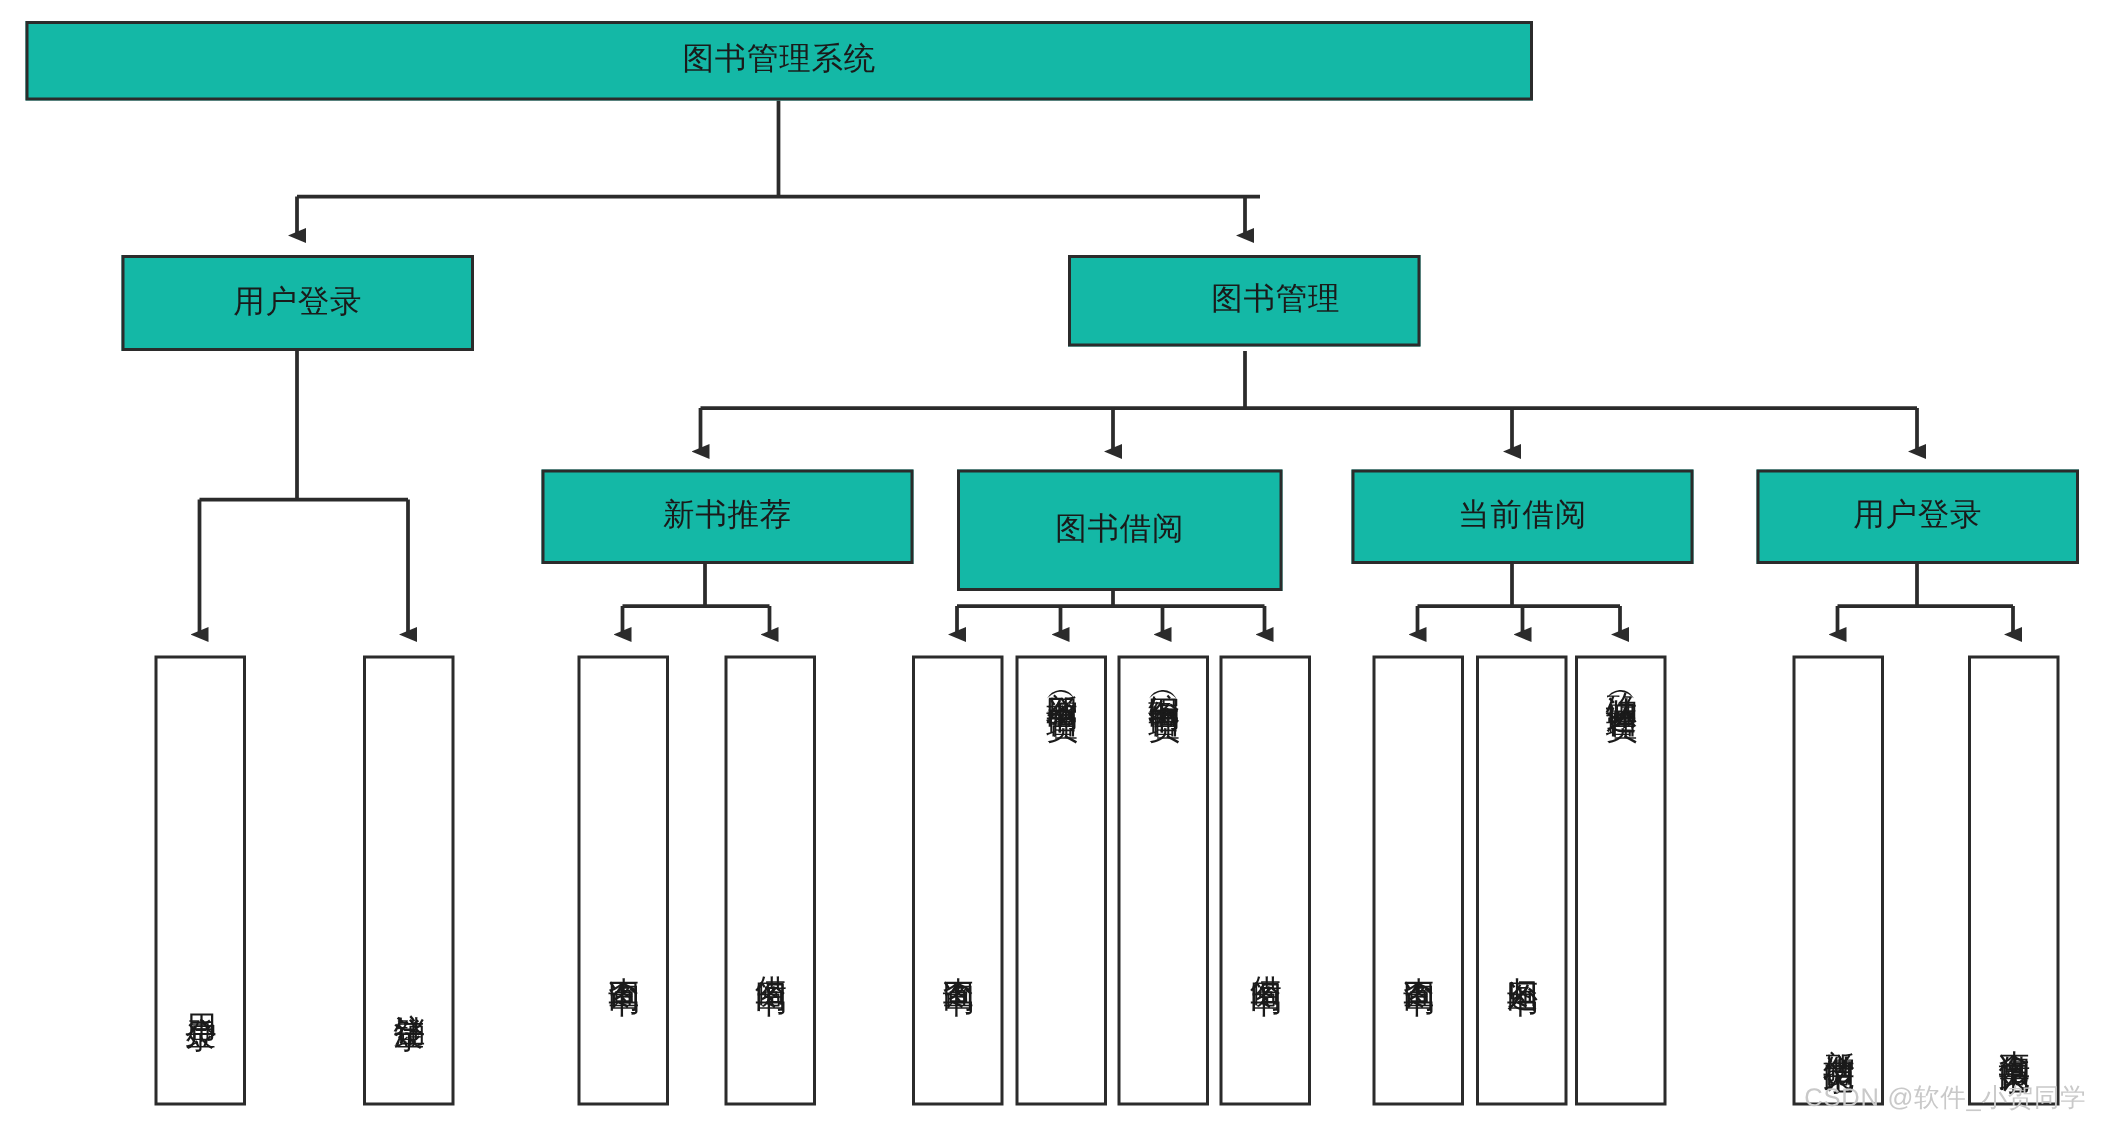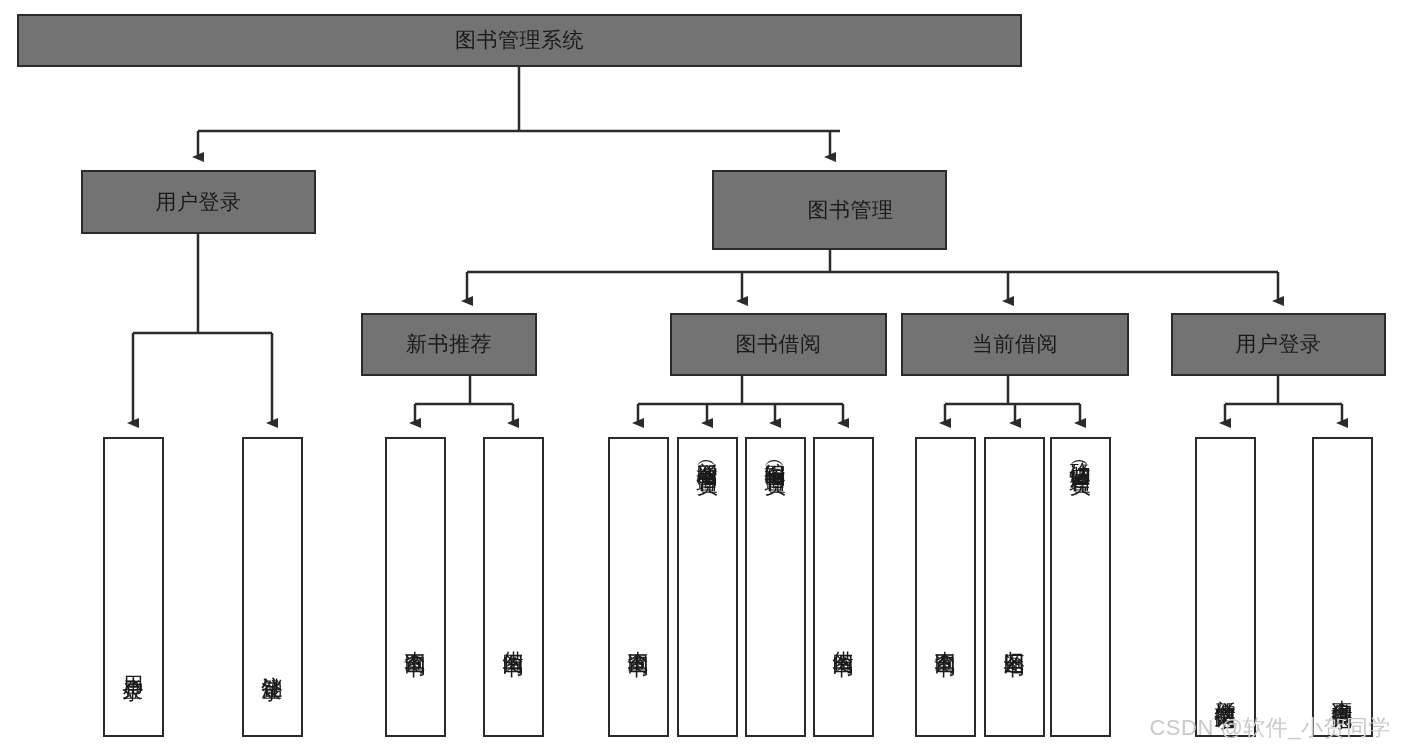--- a/index.html
+++ b/index.html
@@ -25,21 +25,21 @@
     position: absolute;
     left: 0;
     top: 0;
     width: 1405px;
     height: 747px;
     display: block;
   }
   .node-box {
     position: absolute;
     box-sizing: border-box;
-    background: #737373;
+    background: #14b8a6;
     border: 2px solid #2b2b2b;
     display: flex;
     align-items: center;
     justify-content: center;
   }
   .node-label {
     color: #1a1a1a;
     font-size: 21px;
     line-height: 1.15;
     letter-spacing: 0.5px;
@@ -62,21 +62,21 @@
     font-size: 21px;
     letter-spacing: 2px;
     line-height: 1.0;
     white-space: nowrap;
   }
   .watermark {
     position: absolute;
     right: 14px;
     bottom: 4px;
     color: #c9c9c9;
-    font-size: 22px;
+    font-size: 17px;
     letter-spacing: 0.5px;
     white-space: nowrap;
     user-select: none;
   }
 </style>
 </head>
 <body>
 
 <div id="diagram-root">
 
@@ -131,29 +131,29 @@
   </svg>
 
   <div class="node-box" style="left:17px; top:14px; width:1005px; height:53px;">
     <span class="node-label">图书管理系统</span>
   </div>
 
   <div class="node-box" style="left:81px; top:170px; width:235px; height:64px;">
     <span class="node-label">用户登录</span>
   </div>
 
-  <div class="node-box" style="left:712px; top:170px; width:235px; height:80px;padding-left:42px;">
+  <div class="node-box" style="left:712px; top:170px; width:235px; height:61px;padding-left:42px;">
     <span class="node-label">图书管理</span>
   </div>
 
-  <div class="node-box" style="left:361px; top:313px; width:176px; height:63px;">
+  <div class="node-box" style="left:361px; top:313px; width:248px; height:63px;">
     <span class="node-label">新书推荐</span>
   </div>
 
-  <div class="node-box" style="left:670px; top:313px; width:217px; height:63px;">
+  <div class="node-box" style="left:638px; top:313px; width:217px; height:81px;">
     <span class="node-label">图书借阅</span>
   </div>
 
   <div class="node-box" style="left:901px; top:313px; width:228px; height:63px;">
     <span class="node-label">当前借阅</span>
   </div>
 
   <div class="node-box" style="left:1171px; top:313px; width:215px; height:63px;">
     <span class="node-label">用户登录</span>
   </div>

